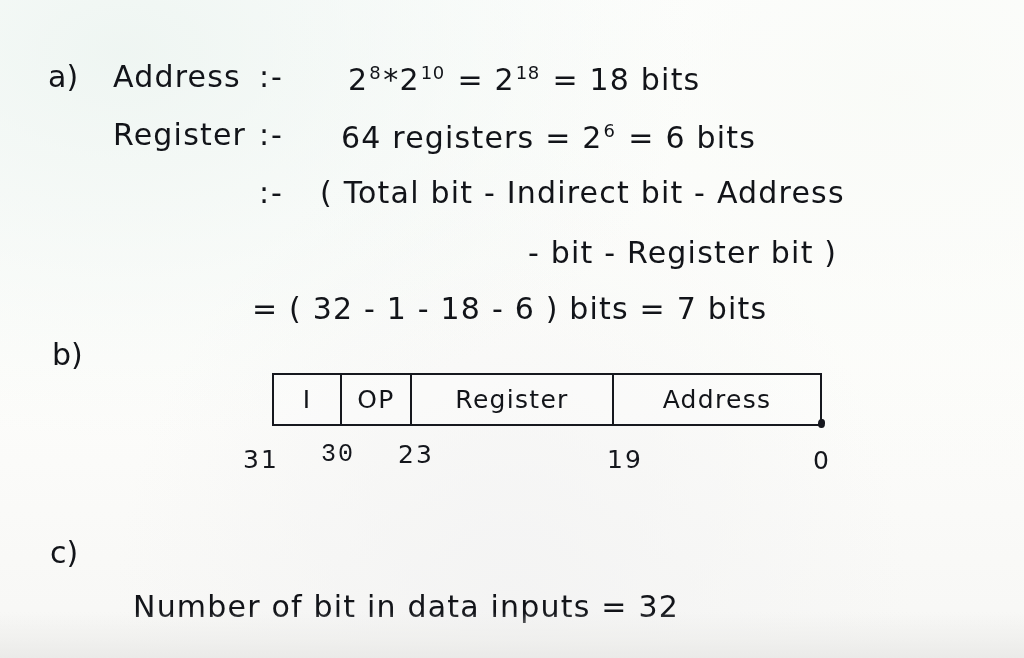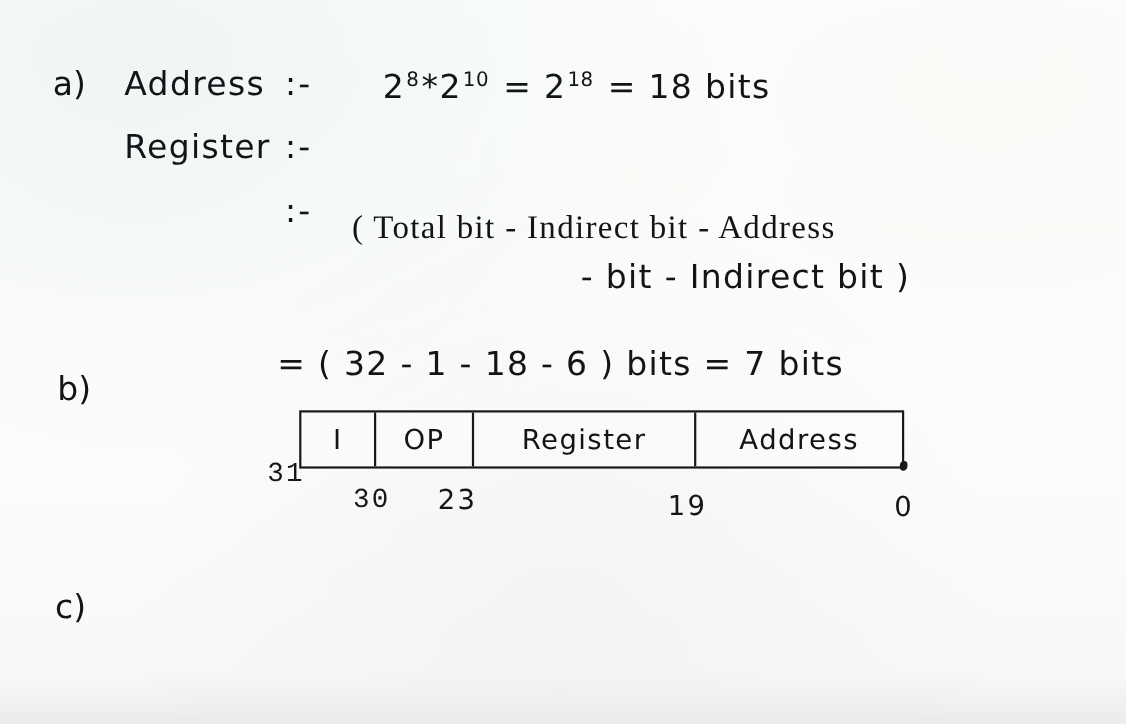--- a/index.html
+++ b/index.html
@@ -96,21 +96,21 @@
     border-right: 2px solid #16181e;
     box-sizing: border-box;
     font-family: "DejaVu Sans", sans-serif;
     font-size: 25px;
     letter-spacing: 1.3px;
     color: #121419;
     height: 100%;
   }
   .fld:last-child { border-right: none; }
   .fld-i    { width: 68px; }
-  .fld-op   { width: 89px; }
+  .fld-op   { width: 70px; }
   .fld-reg  { width: 202px; }
   .fld-addr { flex: 1; }
 
   
   .bitlabel {
     position: absolute;
     font-family: "DejaVu Sans", sans-serif;
     font-size: 25px;
     letter-spacing: 2px;
     color: #14161c;
@@ -136,39 +136,43 @@
   <div class="marker" style="left:48px; top:62px;">a)</div>
 
   <div class="hw hw-l" style="left:113px; top:62px;">Address</div>
   <div class="hw hw-l colon-dash" style="left:259px; top:62px;">:-</div>
   <div class="hw hw-l" style="left:348px; top:64px;text-align:right;">
     <span>2</span><sup class="sp">8</sup><span>*</span><span>2</span><sup class="sp">10</sup> <span>=</span> <span>2</span><sup class="sp">18</sup> <span>=</span> <span>18 bits</span>
   </div>
 
   <div class="hw hw-l" style="left:113px; top:120px;">Register</div>
   <div class="hw hw-l colon-dash" style="left:259px; top:120px;">:-</div>
+  <div class="hw hw-l" style="left:341px; top:122px;">
+    <span>64 registers</span> <span>=</span> <span>2</span><sup class="sp">6</sup> <span>=</span> <span>6 bits</span>
+  </div>
 
   <div class="hw hw-l colon-dash" style="left:259px; top:178px;">:-</div>
-  <div class="hw hw-l" style="left:320px; top:192px;font-family:Liberation Serif, serif;">( Total bit - Indirect bit - Address</div>
-  <div class="hw hw-l" style="left:528px; top:238px;">- bit - Indirect bit )</div>
-  <div class="hw hw-l" style="left:252px; top:294px;margin-top:23px;">= ( 32 - 1 - 18 - 6 ) bits  =  7 bits</div>
+  <div class="hw hw-l" style="left:320px; top:178px;">( Total bit - Indirect bit - Address</div>
+  <div class="hw hw-l" style="left:528px; top:238px;">- bit - Register bit )</div>
+  <div class="hw hw-l" style="left:252px; top:294px;">= ( 32 - 1 - 18 - 6 ) bits  =  7 bits</div>
 
   <div class="marker" style="left:52px; top:340px;">b)</div>
 
   <div id="format-box">
     <div class="fld fld-i">I</div>
     <div class="fld fld-op">OP</div>
     <div class="fld fld-reg">Register</div>
     <div class="fld fld-addr">Address</div>
   </div>
   <div class="ink-blob" style="left:818px; top:419px;"></div>
 
-  <div class="bitlabel" style="left:243px; top:418px;font-family:Liberation Mono, monospace;">31</div>
+  <div class="bitlabel" style="left:243px; top:447px;">31</div>
   <div class="bitlabel" style="left:321px; top:442px;font-family:Liberation Mono, monospace;">30</div>
   <div class="bitlabel" style="left:398px; top:442px;">23</div>
   <div class="bitlabel" style="left:607px; top:447px;">19</div>
   <div class="bitlabel" style="left:813px; top:448px;">0</div>
 
   <div class="marker" style="left:50px; top:538px;">c)</div>
+  <div class="hw hw-l" style="left:133px; top:592px;">Number of bit in data inputs  = 32</div>
 
 </div>
 
 <div class="bottom-shade"></div>
 
 </body></html>

